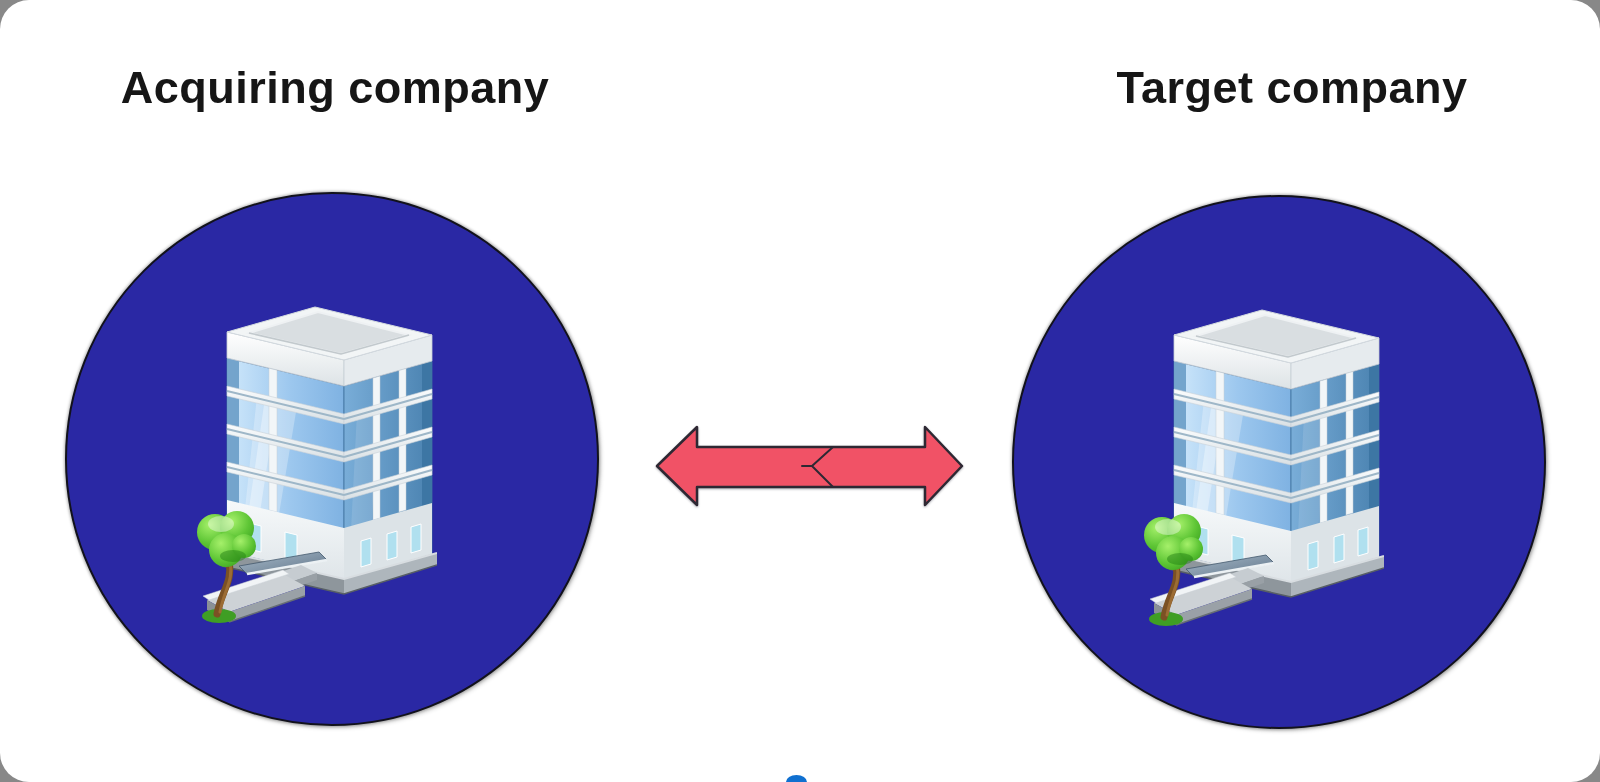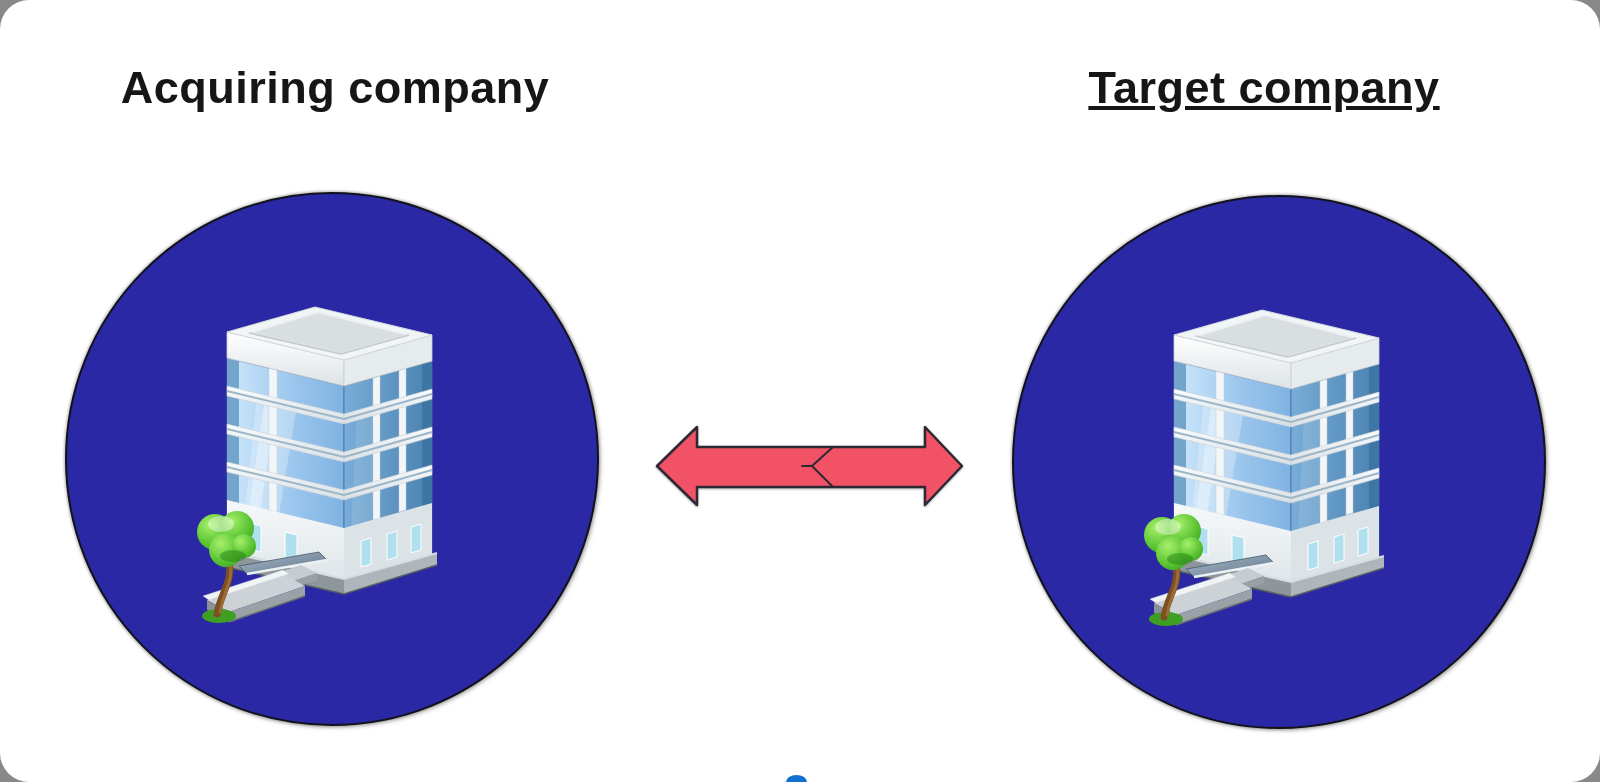--- a/index.html
+++ b/index.html
@@ -17,21 +17,21 @@
     top:62px;
     width:600px;
     text-align:center;
     font-size:45px;
     font-weight:800;
     letter-spacing:.5px;
     color:var(--title_text,#161616);
     white-space:nowrap;
   }
   .title-left{left:35px;}
-  .title-right{left:964px;text-decoration:underline;}
+  .title-right{left:992px;}
   .company-circle{
     position:absolute;
     width:534px;height:534px;
     border-radius:50%;
     background:var(--circle_fill,#2A28A4);
     border:2px solid var(--circle_outline,#12121c);
     box-shadow:0 0 3px 1px rgba(0,0,0,.28), 2px 2px 4px rgba(0,0,0,.18);
     box-sizing:border-box;
   }
   .circle-left{left:65px;top:192px;}

